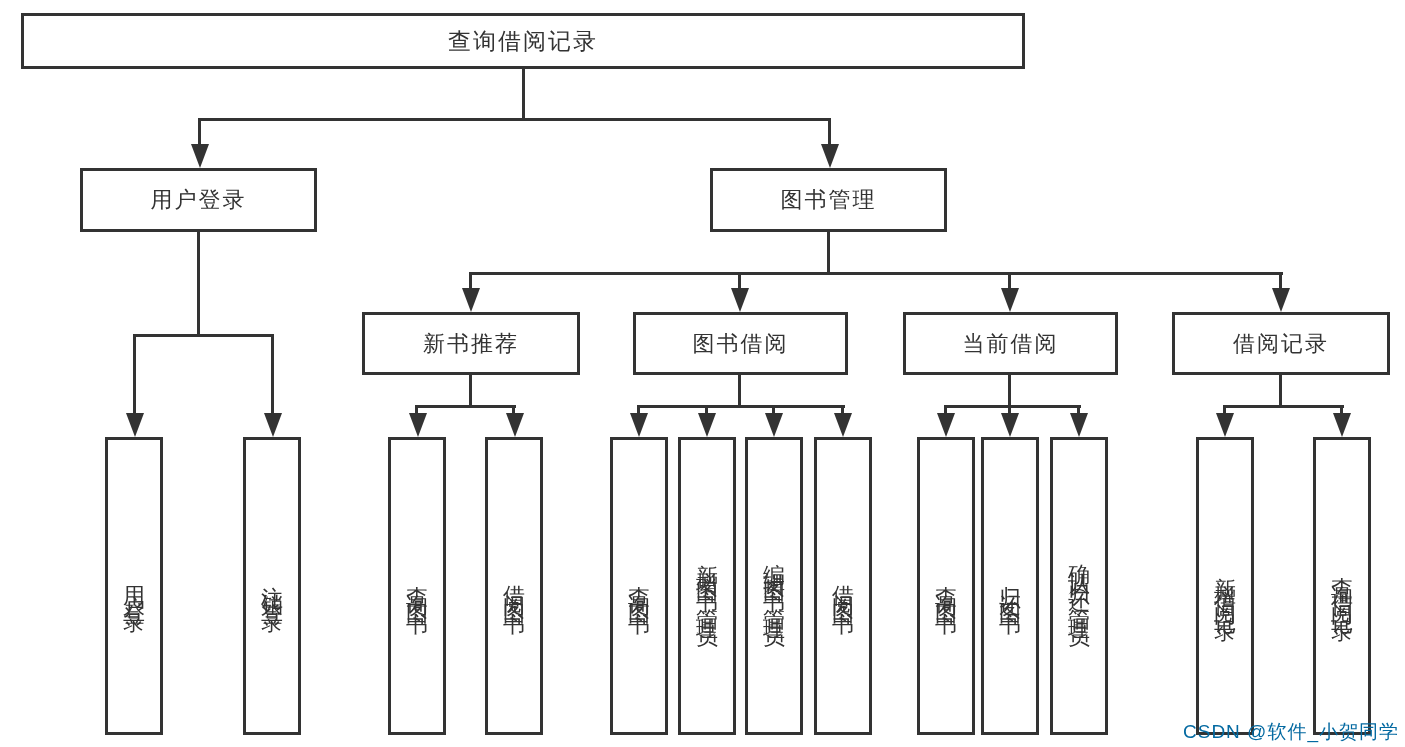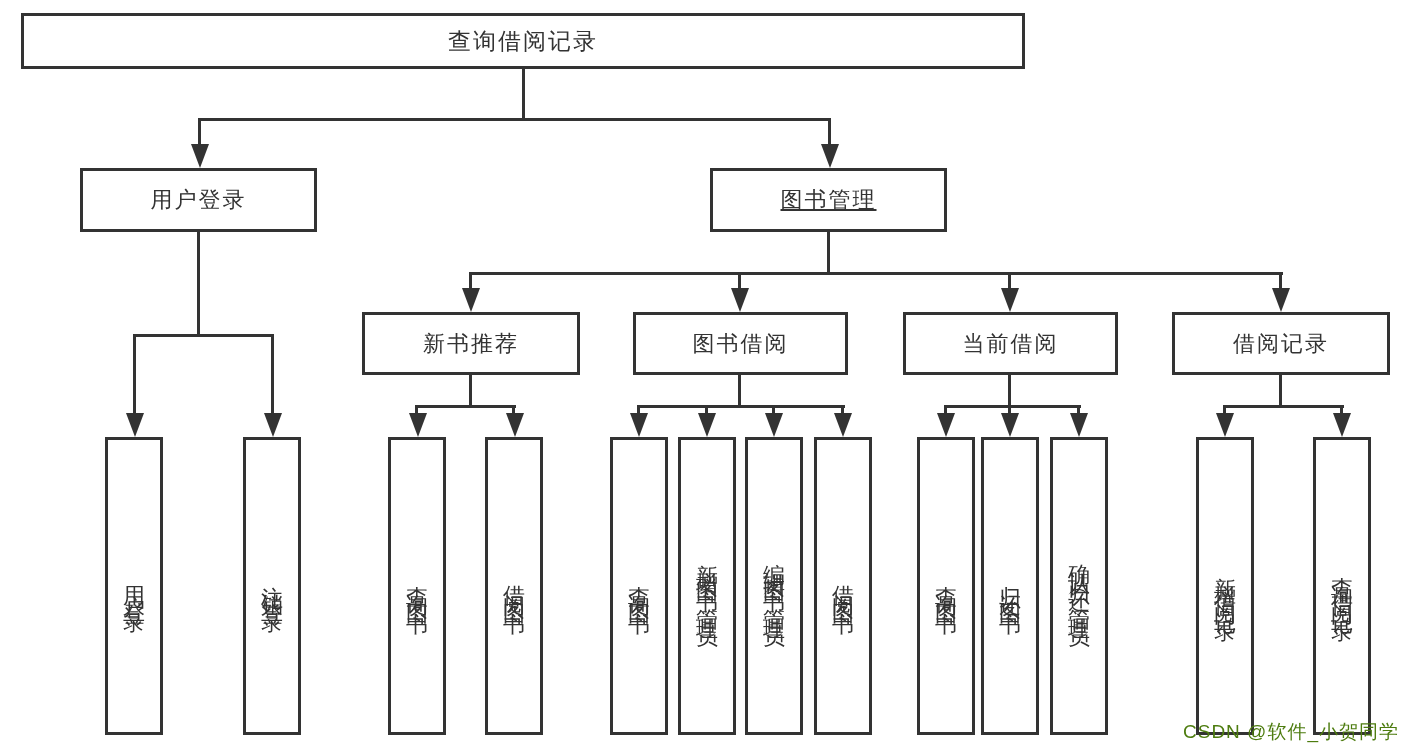--- a/index.html
+++ b/index.html
@@ -42,41 +42,41 @@
     border-left:9px solid transparent;
     border-right:9px solid transparent;
     border-top:24px solid #333333;
     z-index:1;
   }
   .watermark{
     position:absolute;
     left:1183px;top:719px;
     font-size:19px;
     letter-spacing:1px;
-    color:#4d7c0f;
+    color:#0369a1;
     z-index:5;
     white-space:nowrap;
   }
 </style>
 </head>
 <body>
 
 <div class="canvas">
 
   <div class="node root" style="left:21px;top:13px;width:1004px;height:56px;">查询借阅记录</div>
 
   <div class="vline" style="left:522px;top:68px;height:52px;"></div>
   <div class="hline" style="left:198px;top:118px;width:632px;"></div>
   <div class="vline" style="left:198px;top:118px;height:28px;"></div>
   <div class="arrow" style="left:191px;top:144px;"></div>
   <div class="vline" style="left:828px;top:118px;height:28px;"></div>
   <div class="arrow" style="left:821px;top:144px;"></div>
 
   <div class="node" style="left:80px;top:168px;width:237px;height:64px;">用户登录</div>
-  <div class="node" style="left:710px;top:168px;width:237px;height:64px;text-decoration:underline;">图书管理</div>
+  <div class="node" style="left:710px;top:168px;width:237px;height:64px;">图书管理</div>
 
   <div class="vline" style="left:197px;top:232px;height:105px;"></div>
   <div class="hline" style="left:133px;top:334px;width:141px;"></div>
   <div class="vline" style="left:133px;top:334px;height:81px;"></div>
   <div class="arrow" style="left:126px;top:413px;"></div>
   <div class="vline" style="left:271px;top:334px;height:81px;"></div>
   <div class="arrow" style="left:264px;top:413px;"></div>
 
   <div class="vline" style="left:827px;top:232px;height:43px;"></div>
   <div class="hline" style="left:470px;top:272px;width:813px;"></div>

